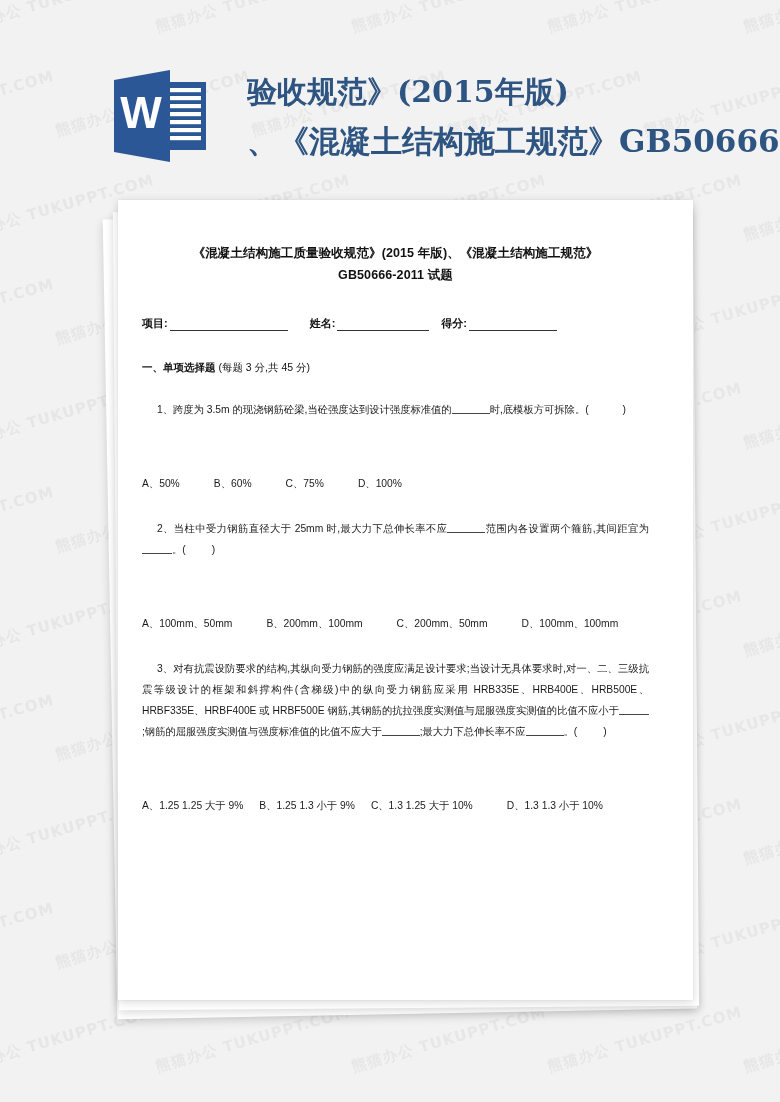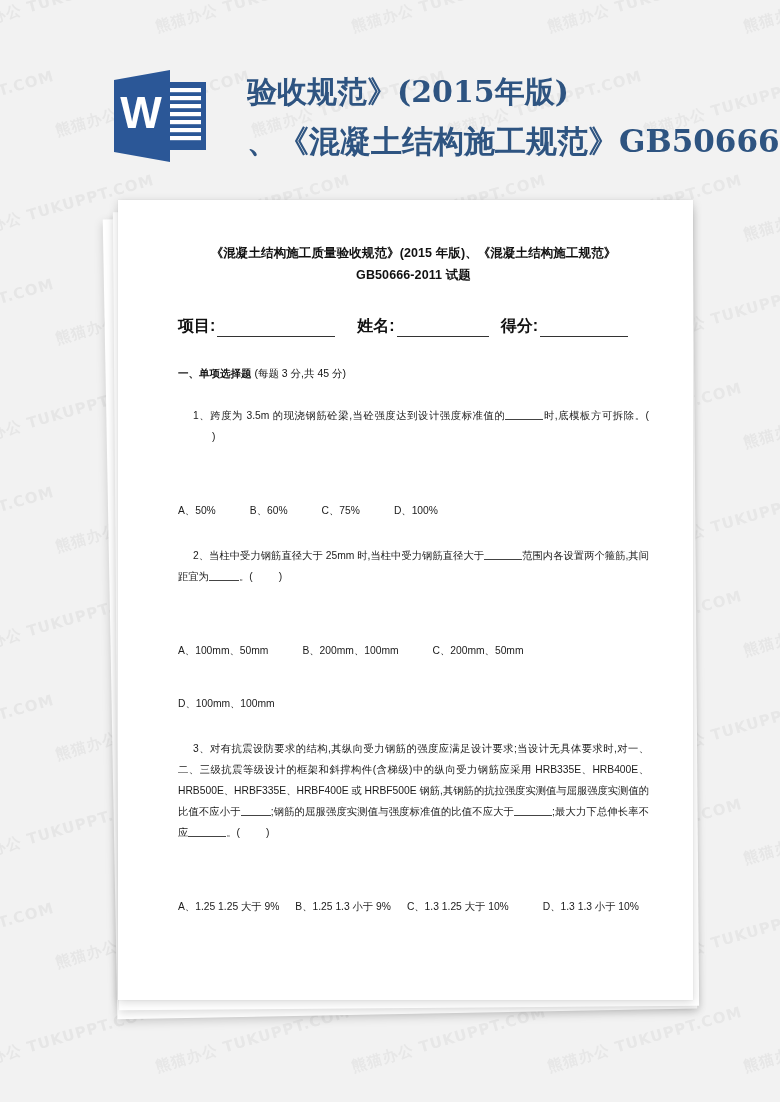--- a/index.html
+++ b/index.html
@@ -119,39 +119,39 @@
     width: 575px;
     height: 800px;
     box-shadow: 0 2px 9px rgba(0,0,0,0.16), 0 0 1px rgba(0,0,0,0.10);
     overflow: hidden;
     z-index: 3;
   }
 
   
   #doc {
     position: relative;
-    padding: 42px 44px 0 60px;
+    padding: 42px 44px 0 24px;
     color: #1c1c1c;
     font-size: 10.5px;
     z-index: 2;
   }
 
   #doc-title {
     text-align: center;
     font-size: 12.5px;
     font-weight: 700;
     line-height: 22px;
     color: #111;
     letter-spacing: 0.1px;
   }
   #doc-title .t2 { display: block; }
 
   #fields {
     margin-top: 30px;
-    font-size: 16px;
+    font-size: 11px;
     font-weight: 700;
     color: #111;
     display: flex;
     align-items: flex-end;
     white-space: nowrap;
   }
   #fields .fld { display: inline-flex; align-items: flex-end; }
   #fields .fld-label { margin-right: 2px; }
   .blank-line {
     display: inline-block;
@@ -231,21 +231,21 @@
       </div>
 
       <div class="q">
         <span class="indent"></span><span>1、</span><span>跨度为 3.5m 的现浇钢筋砼梁,当砼强度达到设计强度标准值的</span><span class="ul-m"></span><span>时,底模板方可拆除。(</span><span class="sp-wide"></span><span>)</span>
       </div>
       <div class="opts">
         <span class="o">A、50%</span><span class="sp-wide"></span><span class="o">B、60%</span><span class="sp-wide"></span><span class="o">C、75%</span><span class="sp-wide"></span><span class="o">D、100%</span>
       </div>
 
       <div class="q">
-        <span class="indent"></span><span>2、</span><span>当柱中受力钢筋直径大于 25mm 时,当柱中受力钢筋直径大于</span><span class="ul-m"></span><span>范围内各设置两个箍筋,其间距宜为</span><span class="ul-s"></span><span>。(</span><span class="sp-mid"></span><span>)</span>
+        <span class="indent"></span><span>2、</span><span>当柱中受力钢筋直径大于 25mm 时,最大力下总伸长率不应</span><span class="ul-m"></span><span>范围内各设置两个箍筋,其间距宜为</span><span class="ul-s"></span><span>。(</span><span class="sp-mid"></span><span>)</span>
       </div>
       <div class="opts">
         <span class="o">A、100mm、50mm</span><span class="sp-wide"></span><span class="o">B、200mm、100mm</span><span class="sp-wide"></span><span class="o">C、200mm、50mm</span><span class="sp-wide"></span><span class="o">D、100mm、100mm</span>
       </div>
 
       <div class="q">
         <span class="indent"></span><span>3、</span><span>对有抗震设防要求的结构,其纵向受力钢筋的强度应满足设计要求;当设计无具体要求时,对一、二、三级抗震等级设计的框架和斜撑构件(含梯级)中的纵向受力钢筋应采用 HRB335E、HRB400E、HRB500E、HRBF335E、HRBF400E 或 HRBF500E 钢筋,其钢筋的抗拉强度实测值与屈服强度实测值的比值不应小于</span><span class="ul-s"></span><span>;钢筋的屈服强度实测值与强度标准值的比值不应大于</span><span class="ul-m"></span><span>;最大力下总伸长率不应</span><span class="ul-m"></span><span>。(</span><span class="sp-mid"></span><span>)</span>
       </div>
       <div class="opts">
         <span class="o">A、1.25  1.25 大于 9%</span><span class="sp-sm"></span><span class="o">B、1.25  1.3 小于 9%</span><span class="sp-sm"></span><span class="o">C、1.3  1.25 大于 10%</span><span class="sp-wide"></span><span class="o">D、1.3  1.3 小于 10%</span>

